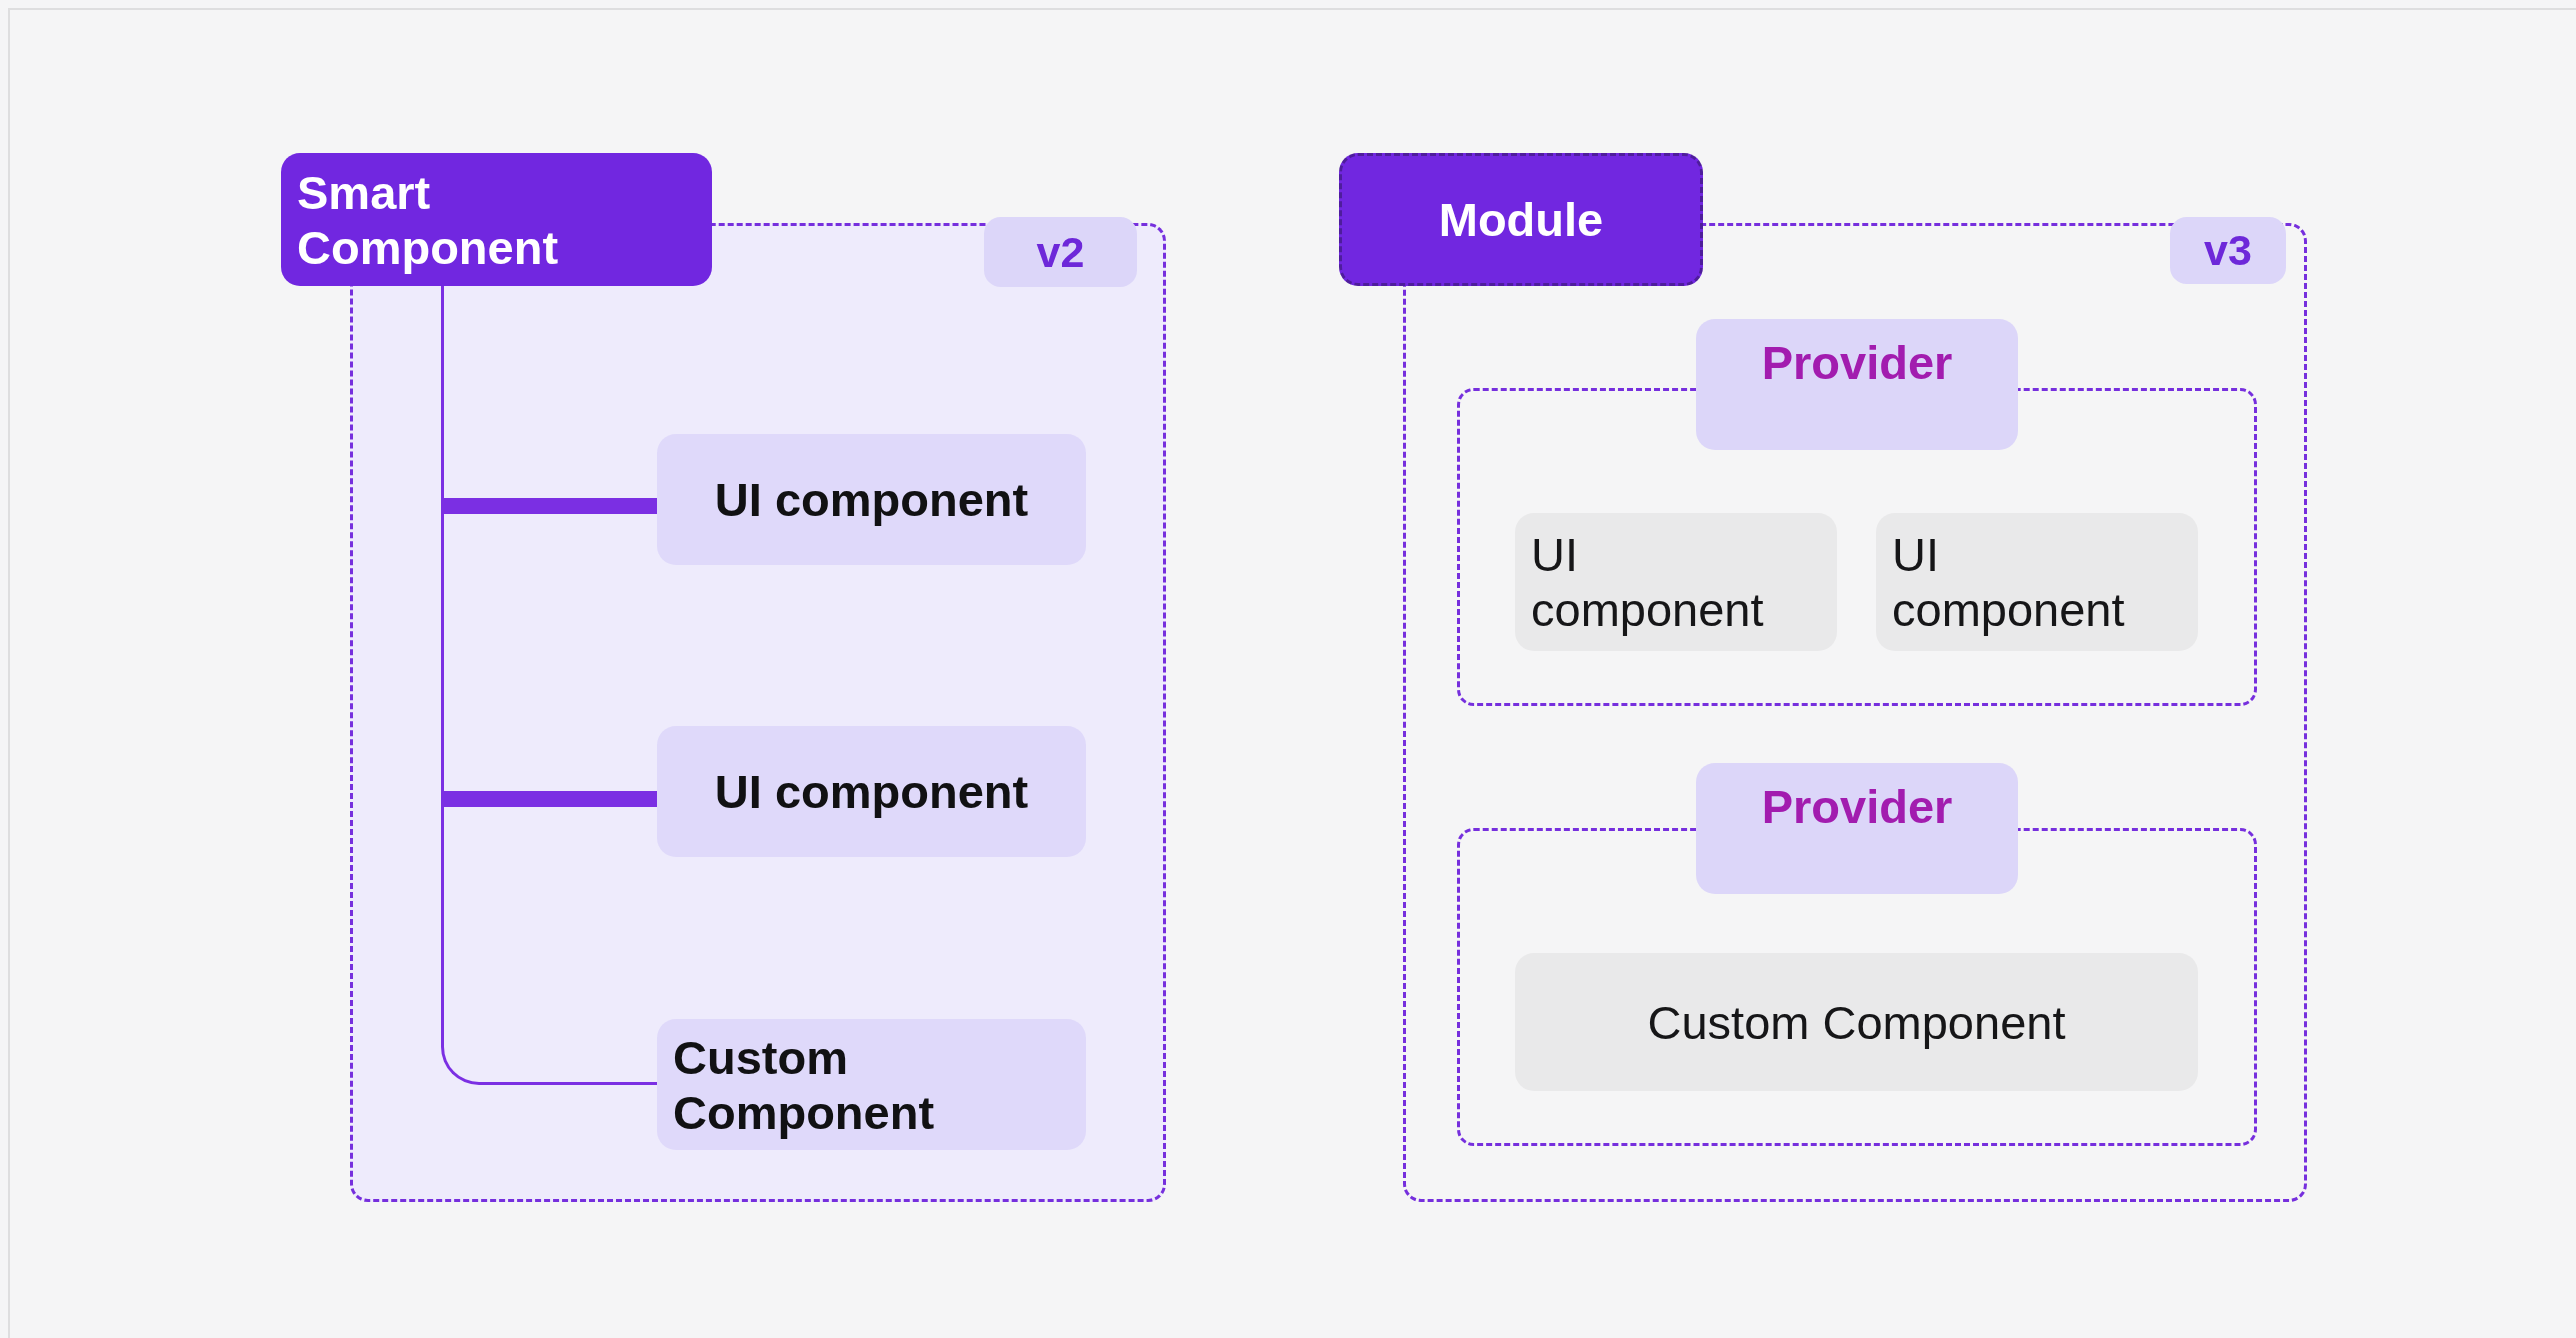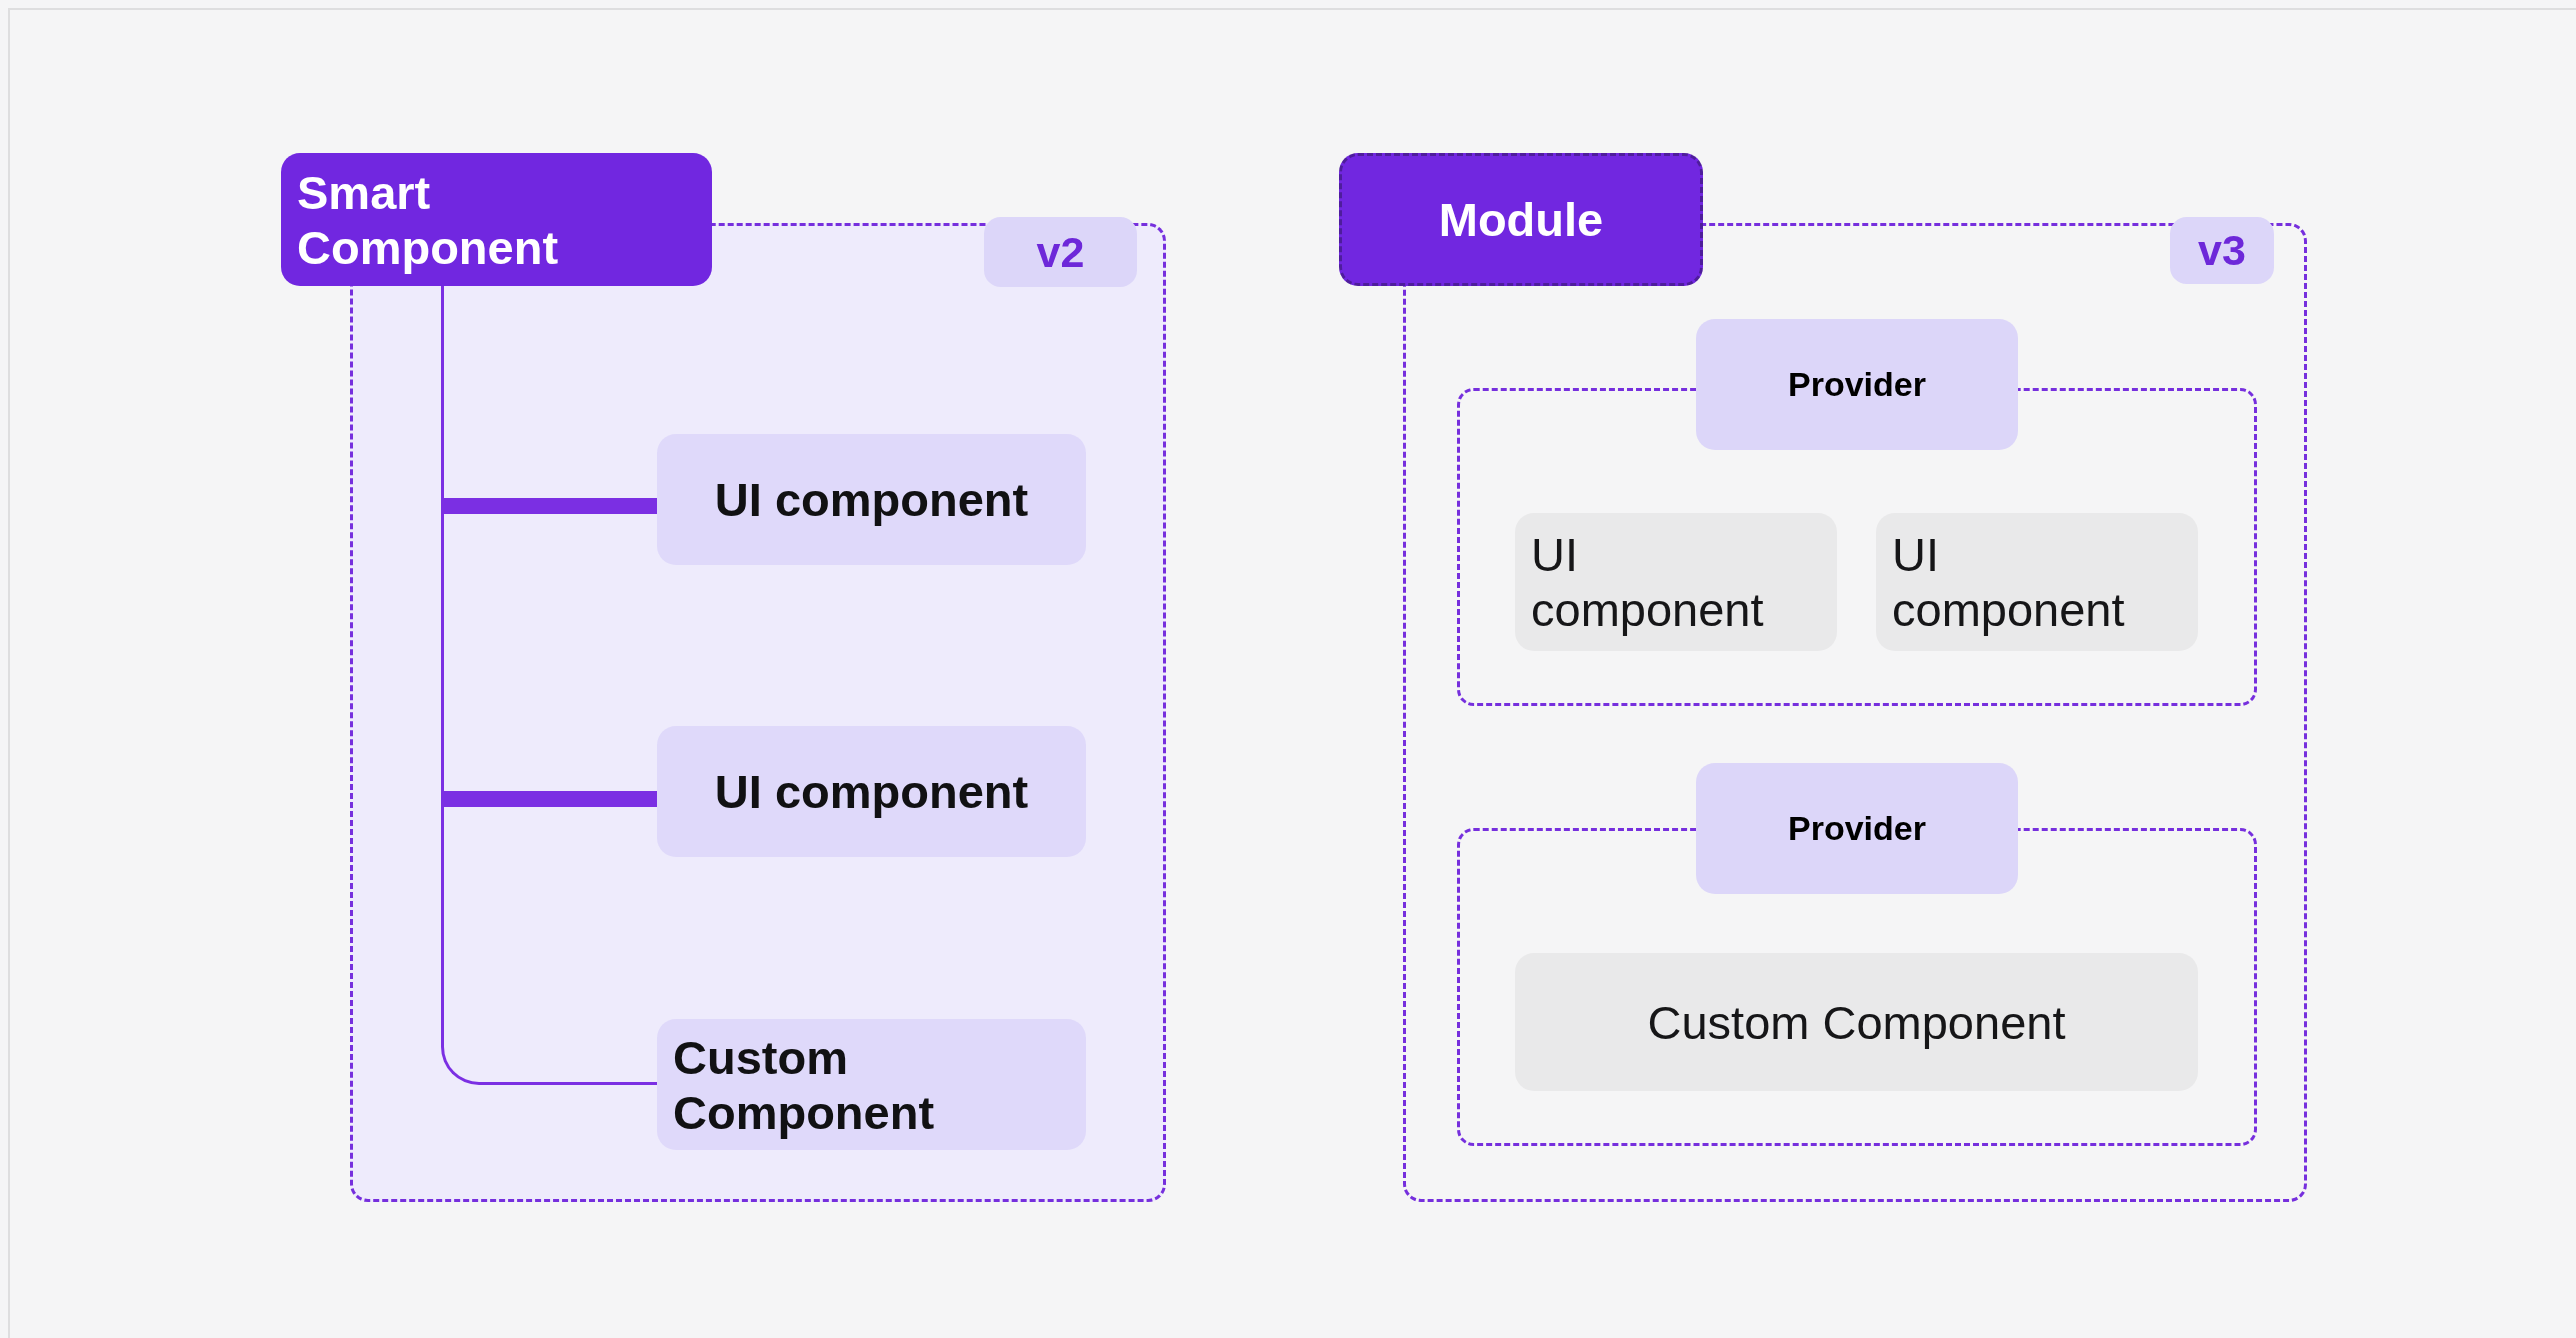--- a/index.html
+++ b/index.html
@@ -61,23 +61,23 @@
     background: #dfd9fa;
     border-radius: 19px;
     display: flex; align-items: center; justify-content: center;
     color: #111113;
     font-size: 47px; font-weight: 700;
     z-index: 5;
   }
   .provider-label {
     background: #dcd6f9;
     border-radius: 19px;
-    display: flex; align-items: center; justify-content: center;
-    color: #000000;
-    font-size: 34px; font-weight: 700;
+    display: flex; justify-content: center;
+    color: #a21caf;
+    font-size: 47px; font-weight: 700;
     z-index: 5;
   }
   .gray-node {
     background: #e9e9ea;
     border-radius: 19px;
     display: flex; align-items: center; justify-content: center;
     color: #161618;
     font-size: 47px; font-weight: 400;
     z-index: 5;
   }
@@ -125,21 +125,21 @@
   <div class="abs child-node" style="left:647px; top:1009px; width:429px; height:131px;">
     <span>Custom Component</span>
   </div>
 
   <div class="abs scope" style="left:1393px; top:213px; width:904px; height:979px;"></div>
 
   <div class="abs root-node dashed-border" style="left:1329px; top:143px; width:364px; height:133px;">
     <span>Module</span>
   </div>
 
-  <div class="abs badge" style="left:2160px; top:184px; width:104px; height:67px;">
+  <div class="abs badge" style="left:2160px; top:184px; width:116px; height:67px;">
     <span>v3</span>
   </div>
 
   <div class="abs section" style="left:1447px; top:378px; width:800px; height:318px;"></div>
 
   <div class="abs provider-label" style="left:1686px; top:309px; width:322px; height:131px;">
     <span>Provider</span>
   </div>
 
   <div class="abs gray-node" style="left:1505px; top:503px; width:322px; height:138px;">

